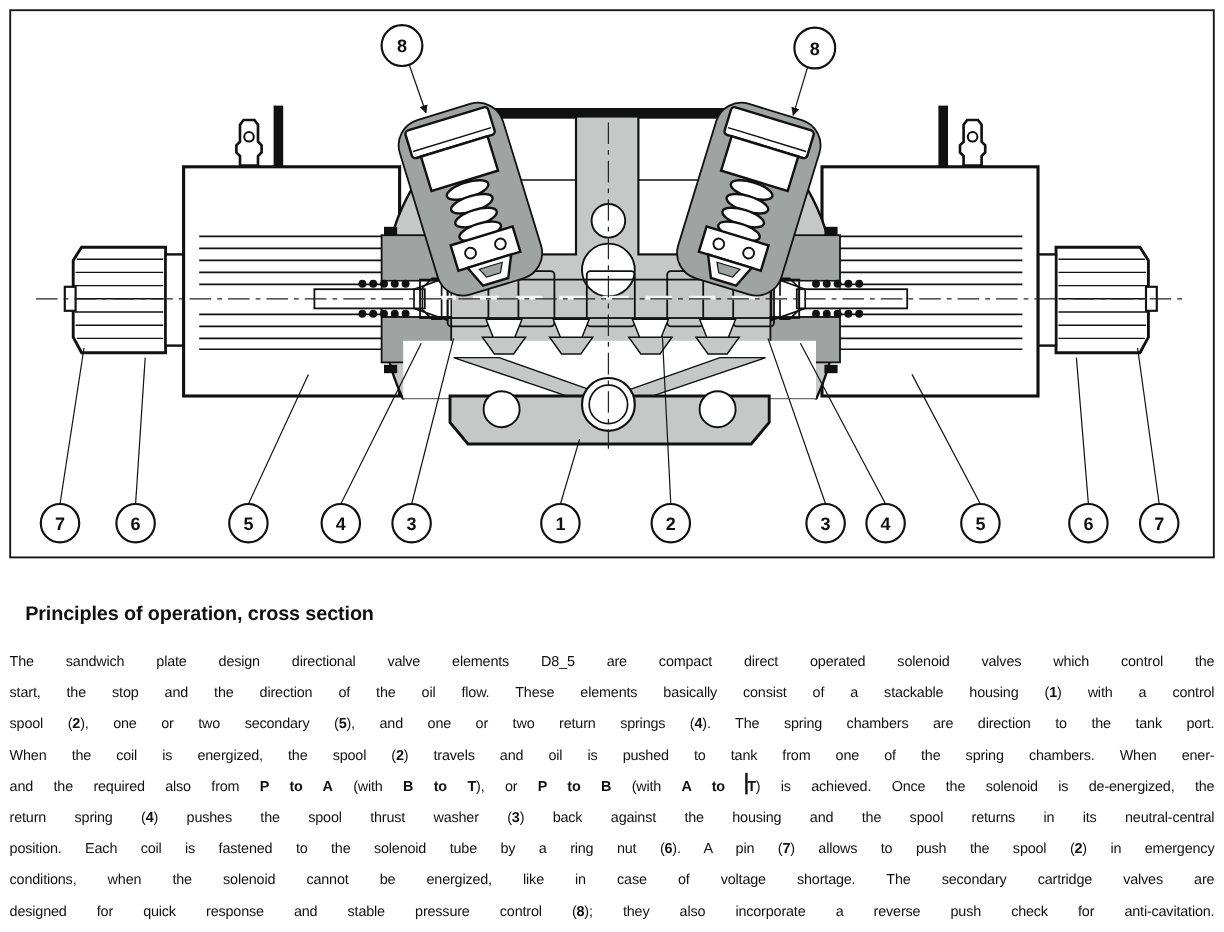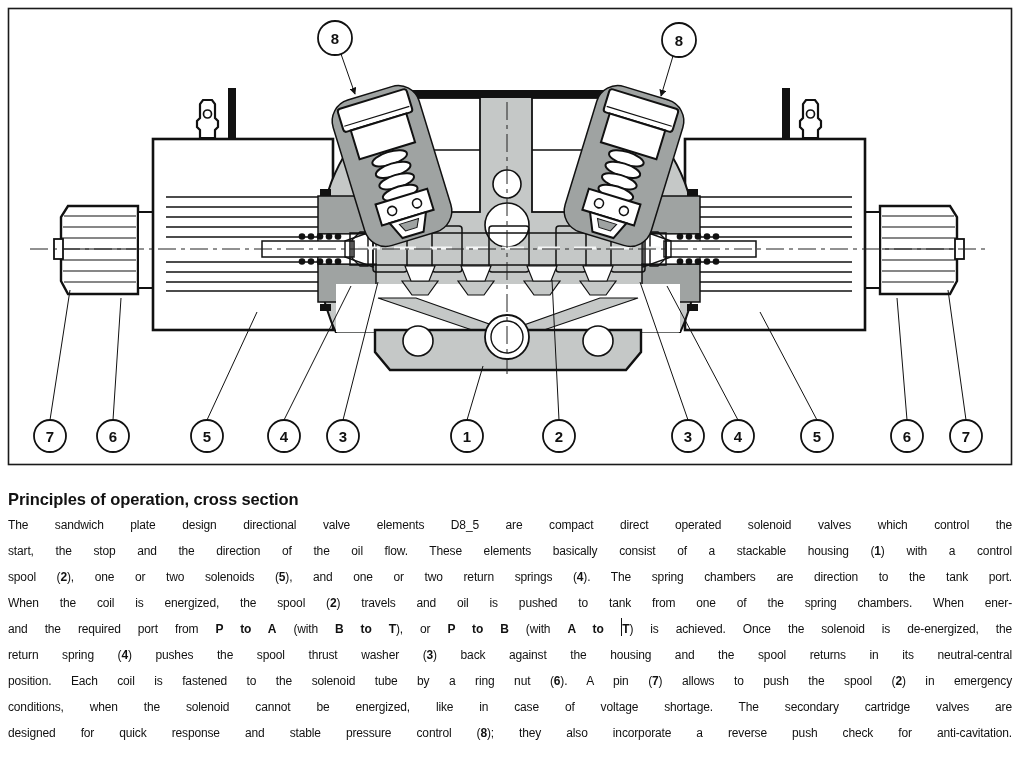--- a/index.html
+++ b/index.html
@@ -9,21 +9,21 @@
   .ol{stroke:#111;fill:none;}
   .g1{fill:#c5c8c7;}
   .g2{fill:#9fa3a2;}
   .wh{fill:#ffffff;}
   .blk{fill:#111;}
   .callout circle{fill:#fff;stroke:#111;stroke-width:1.8;}
   .callout text{font:bold 15px "Liberation Sans",sans-serif;fill:#111;text-anchor:middle;}
   .leader{stroke:#111;stroke-width:1;fill:none;}
   .cl{stroke:#222;stroke-width:1;fill:none;stroke-dasharray:18 5 4 5;}
   .article{position:absolute;left:8px;top:486px;width:1004px;}
-  .article h2{font-size:16.5px;line-height:26px;margin:0;font-weight:bold;letter-spacing:-0.1px;}
+  .article h2{font-size:16.5px;line-height:26px;margin:13px;font-weight:bold;letter-spacing:-0.1px;}
   .tl{font-size:12px;line-height:26px;letter-spacing:-0.15px;text-align:justify;text-align-last:justify;white-space:normal;}
   .tl .b{font-weight:bold;}
   .cursor{display:inline-block;width:1.5px;height:18px;background:#111;vertical-align:-3px;}
 </style>
 </head>
 <body>
 
 <div class="figwrap">
 <svg width="1020" height="472" viewBox="0 0 1020 472">
   <defs>
@@ -257,21 +257,21 @@
         <text x="966" y="441.5">7</text>
       </g>
 </svg>
 </div>
 
 <div class="article">
   <h2>Principles of operation, cross section</h2>
   <div>
       <div class="tl"><span>The sandwich plate design directional valve elements D8_5 are compact direct operated solenoid valves which control the</span></div>
       <div class="tl"><span>start, the stop and the direction of the oil flow. These elements basically consist of a stackable housing (</span><span class="b">1</span><span>) with a control</span></div>
-      <div class="tl"><span>spool (</span><span class="b">2</span><span>), one or two solenoids (</span><span class="b">5</span><span>), and one or two return springs (</span><span class="b">4</span><span>). The spring chambers are direction to the tank port.</span></div>
+      <div class="tl"><span>spool (</span><span class="b">2</span><span>), one or two secondary (</span><span class="b">5</span><span>), and one or two return springs (</span><span class="b">4</span><span>). The spring chambers are direction to the tank port.</span></div>
       <div class="tl"><span>When the coil is energized, the spool (</span><span class="b">2</span><span>) travels and oil is pushed to tank from one of the spring chambers. When ener-</span></div>
-      <div class="tl"><span>and the required port from </span><span class="b">P to A</span><span> (with </span><span class="b">B to T</span><span>), or </span><span class="b">P to B</span><span> (with </span><span class="b">A to </span><span class="cursor"></span><span class="b">T</span><span>) is achieved. Once the solenoid is de-energized, the</span></div>
+      <div class="tl"><span>and the required also from </span><span class="b">P to A</span><span> (with </span><span class="b">B to T</span><span>), or </span><span class="b">P to B</span><span> (with </span><span class="b">A to </span><span class="cursor"></span><span class="b">T</span><span>) is achieved. Once the solenoid is de-energized, the</span></div>
       <div class="tl"><span>return spring (</span><span class="b">4</span><span>) pushes the spool thrust washer (</span><span class="b">3</span><span>) back against the housing and the spool returns in its neutral-central</span></div>
       <div class="tl"><span>position. Each coil is fastened to the solenoid tube by a ring nut (</span><span class="b">6</span><span>). A pin (</span><span class="b">7</span><span>) allows to push the spool (</span><span class="b">2</span><span>) in emergency</span></div>
       <div class="tl"><span>conditions, when the solenoid cannot be energized, like in case of voltage shortage. The secondary cartridge valves are</span></div>
       <div class="tl"><span>designed for quick response and stable pressure control (</span><span class="b">8</span><span>); they also incorporate a reverse push check for anti-cavitation.</span></div>
     </div>
 </div>
 
 </body></html>

